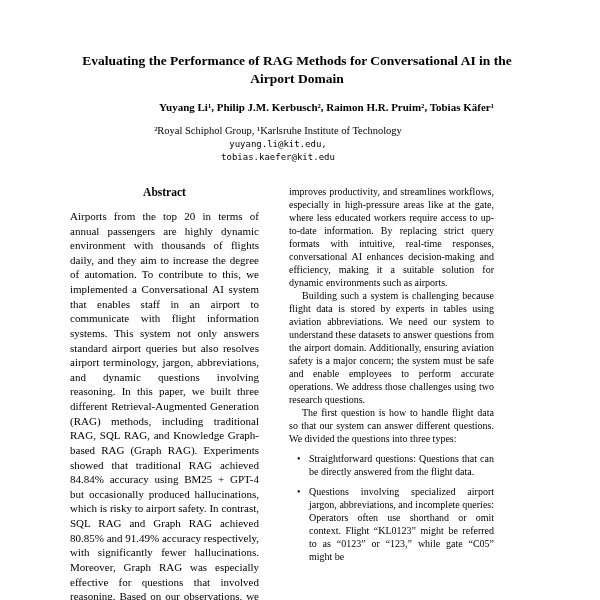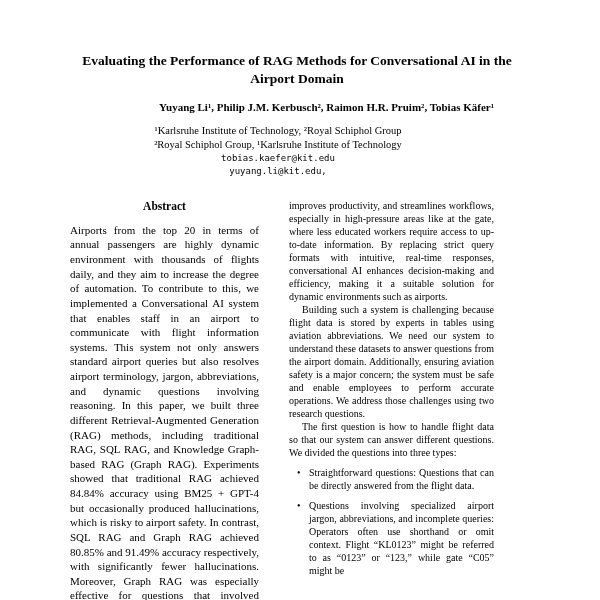--- a/index.html
+++ b/index.html
@@ -95,24 +95,23 @@
   .bold-lead { font-weight: normal; }
 </style>
 </head>
 <body>
 
 <div class="page">
 
   <div class="title-block">
     <h1 class="paper-title">Evaluating the Performance of RAG Methods for Conversational AI in the Airport Domain</h1>
     <div class="authors-line">Yuyang Li¹, Philip J.M. Kerbusch², Raimon H.R. Pruim², Tobias Käfer¹</div>
-    <div class="affil-line">¹Karlsruhe Institute of Technology, ²Royal Schiphol Group</div>
     <div class="affil-line">²Royal Schiphol Group, ¹Karlsruhe Institute of Technology</div>
+    <div class="email-line">yuyang.li@kit.edu,</div>
     <div class="email-line">tobias.kaefer@kit.edu</div>
-    <div class="email-line">yuyang.li@kit.edu,</div>
   </div>
 
   <div class="columns">
 
     <div class="col">
       <h2 class="abstract-heading">Abstract</h2>
       <p class="abstract-text">Airports from the top 20 in terms of annual passengers are highly dynamic environment with thousands of flights daily, and they aim to increase the degree of automation. To contribute to this, we implemented a Conversational AI system that enables staff in an airport to communicate with flight information systems. This system not only answers standard airport queries but also resolves airport terminology, jargon, abbreviations, and dynamic questions involving reasoning. In this paper, we built three different Retrieval-Augmented Generation (RAG) methods, including traditional RAG, SQL RAG, and Knowledge Graph-based RAG (Graph RAG). Experiments showed that traditional RAG achieved 84.84% accuracy using BM25 + GPT-4 but occasionally produced hallucinations, which is risky to airport safety. In contrast, SQL RAG and Graph RAG achieved 80.85% and 91.49% accuracy respectively, with significantly fewer hallucinations. Moreover, Graph RAG was especially effective for questions that involved reasoning. Based on our observations, we thus recommend SQL RAG and Graph RAG are better for airport environments, due to fewer hallucinations and the ability to handle dynamic questions.</p>
       <p class="body-para">Amsterdam Airport Schiphol, one of the top 20</p>
     </div>
 

